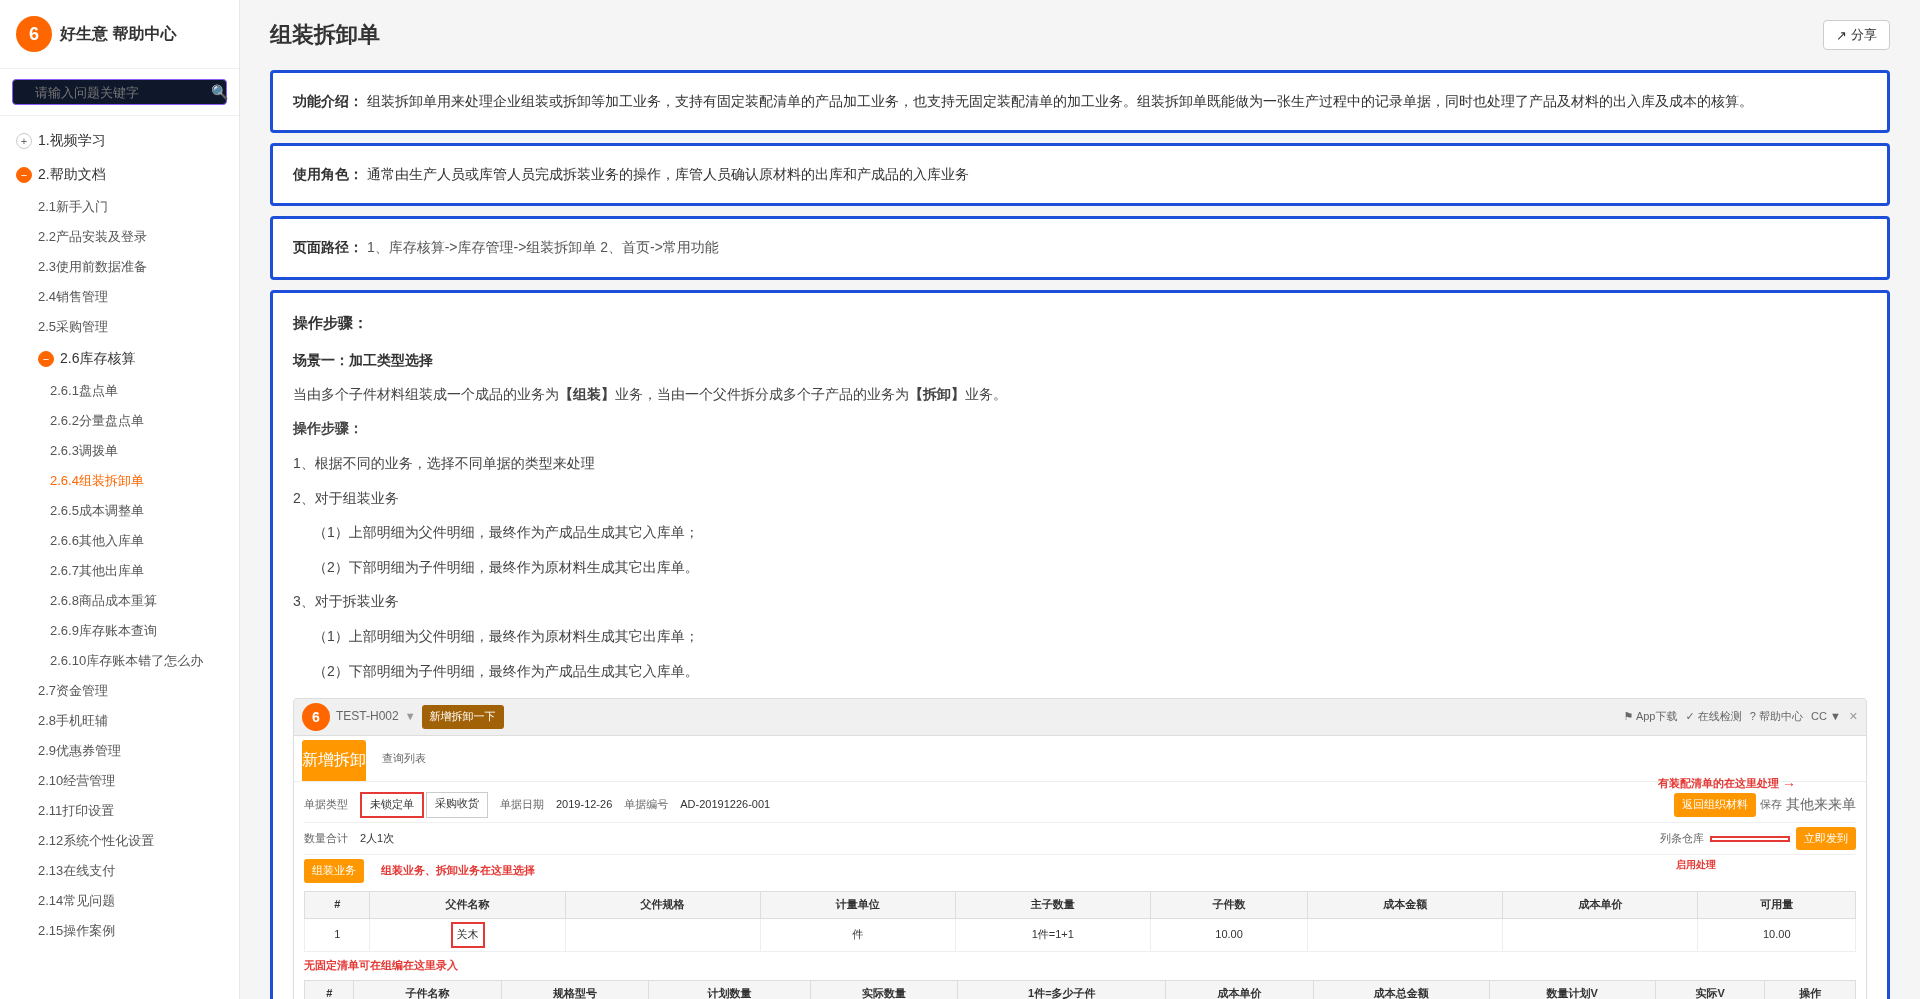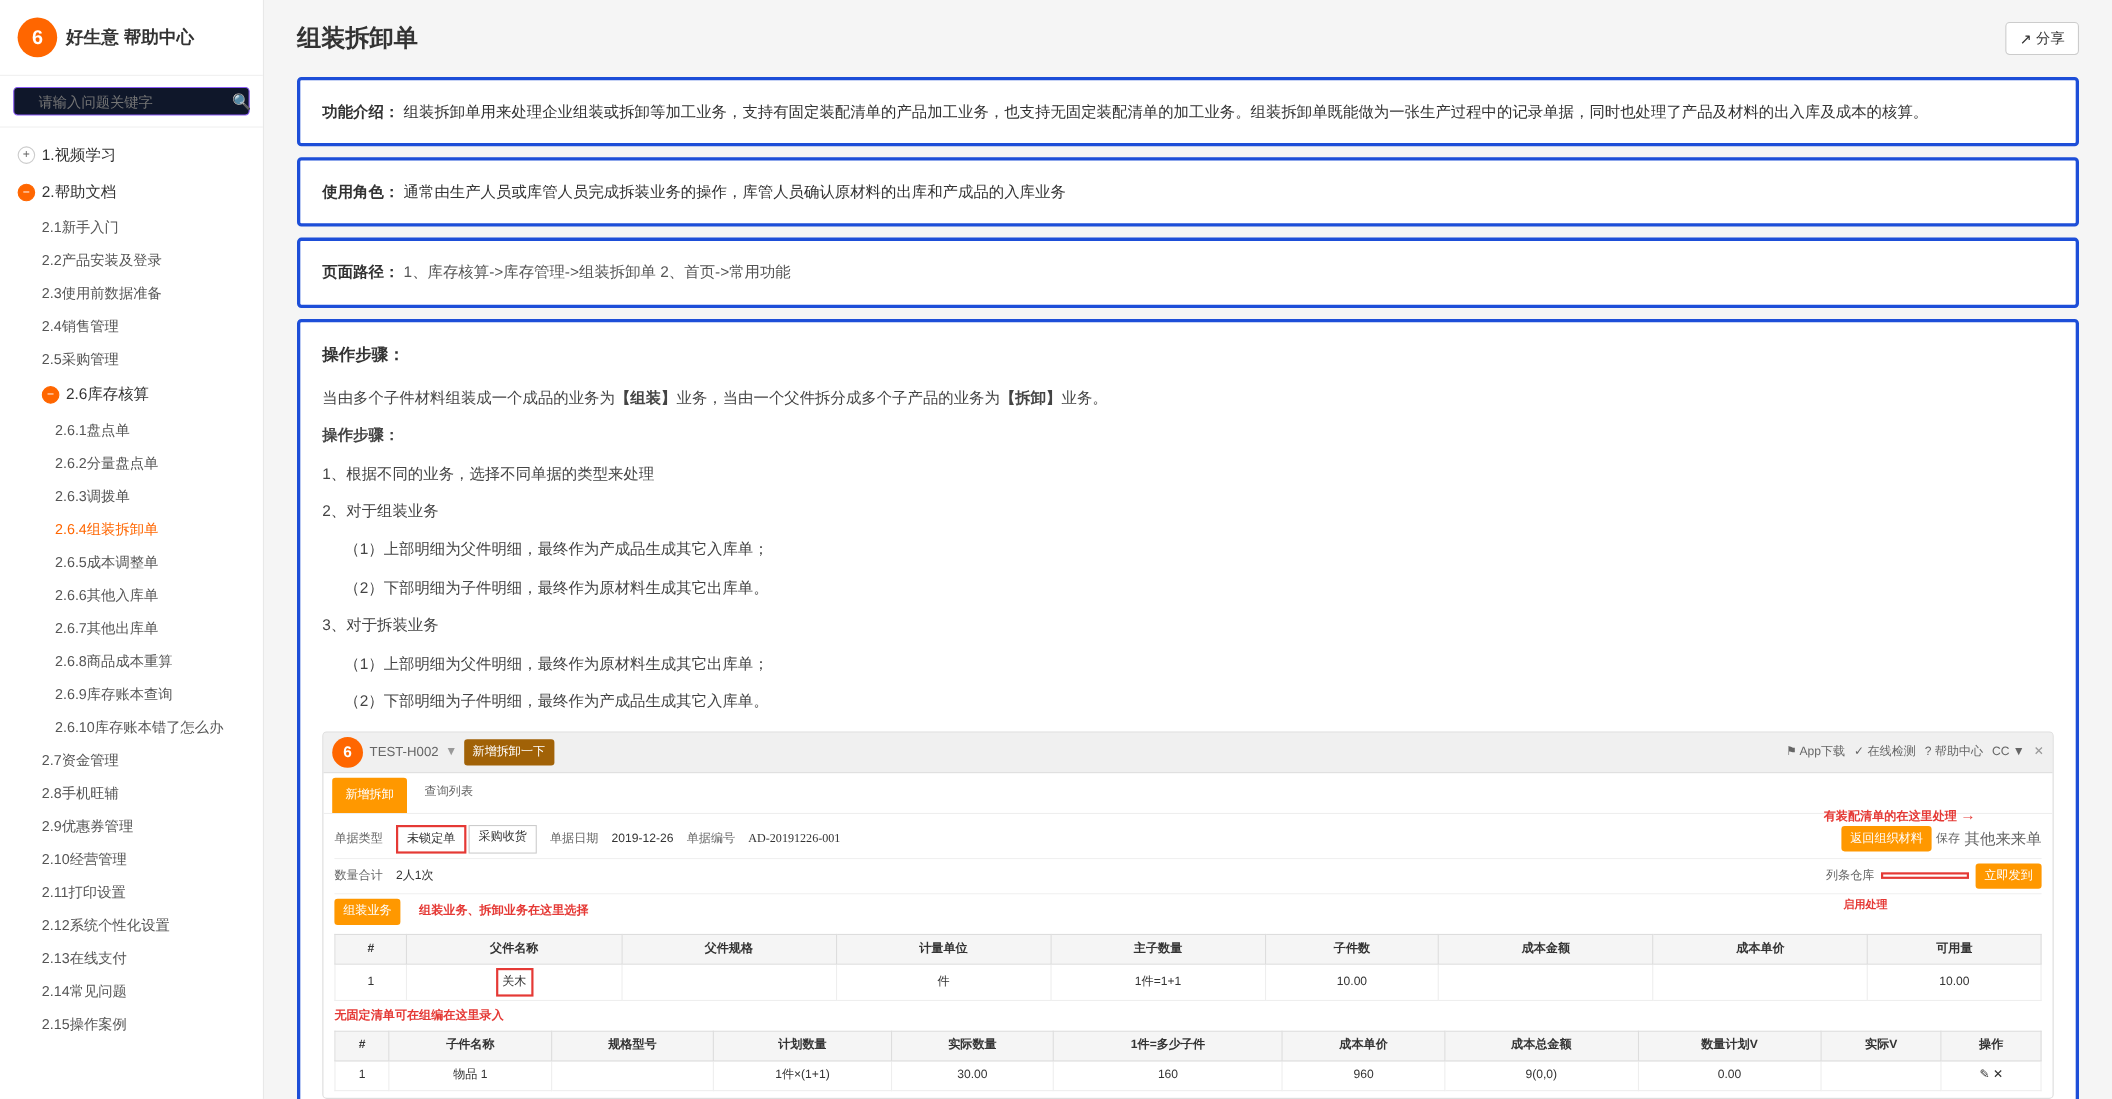--- a/index.html
+++ b/index.html
@@ -376,20 +376,21 @@
     <span>通常由生产人员或库管人员完成拆装业务的操作，库管人员确认原材料的出库和产成品的入库业务</span>
   </div>
 
   <div class="content-card">
     <span class="section-label">页面路径：</span>
     <span class="breadcrumb-text">1、库存核算-&gt;库存管理-&gt;组装拆卸单 2、首页-&gt;常用功能</span>
   </div>
 
   <div class="content-card">
     <div class="operation-title">操作步骤：</div>
+    <div class="scene-title">场景一：加工类型选择</div>
 
     <div class="content-text">
       当由多个子件材料组装成一个成品的业务为<span class="bold-text">【组装】</span>业务，当由一个父件拆分成多个子产品的业务为<span class="bold-text">【拆卸】</span>业务。
     </div>
 
     <div class="content-text bold-text">操作步骤：</div>
 
     <div class="step-list">
       <div class="content-text">1、根据不同的业务，选择不同单据的类型来处理</div>
       <div class="content-text">2、对于组装业务</div>
@@ -412,38 +413,38 @@
         <div style="display:flex;gap:8px;align-items:center;">
           <span style="font-size:11px;color:#666;">⚑ App下载</span>
           <span style="font-size:11px;color:#666;">✓ 在线检测</span>
           <span style="font-size:11px;color:#666;">? 帮助中心</span>
           <span style="font-size:11px;color:#666;">CC ▼</span>
           <span style="font-size:11px;color:#999;cursor:pointer;">✕</span>
         </div>
       </div>
 
       <div style="background:#fff;border-bottom:1px solid #eee;padding:0 8px;display:flex;align-items:center;">
-        <div style="padding:6px 12px;font-size:11px;color:#fff;background:#ff9800;border-radius:3px 3px 0 0;margin-top:4px;">新增拆卸</div>
+        <div style="padding:6px 0;font-size:16px;color:#fff;background:#ff9800;border-radius:3px 3px 0 0;margin-top:4px;">新增拆卸</div>
         <div style="padding:6px 12px;font-size:11px;color:#666;margin-left:4px;">查询列表</div>
       </div>
 
       <div style="background:#fff;padding:6px 10px;">
 
         <div style="display:flex;align-items:center;gap:12px;padding:4px 0;border-bottom:1px solid #f0f0f0;flex-wrap:wrap;position:relative;">
           <span style="font-size:11px;color:#666;">单据类型</span>
           <div style="display:flex;gap:2px;">
             <div class="red-box-highlight" style="font-size:11px;border:2px solid #e53935;padding:1px 8px;">
               <span>未锁定单</span>
             </div>
             <div style="font-size:11px;border:1px solid #ccc;padding:1px 8px;">采购收货</div>
           </div>
           <span style="font-size:11px;color:#666;">单据日期</span>
           <span style="font-size:11px;">2019-12-26</span>
           <span style="font-size:11px;color:#666;">单据编号</span>
-          <span style="font-size:11px;font-family:Liberation Serif, serif;">AD-20191226-001</span>
+          <span style="font-size:11px;">AD-20191226-001</span>
 
           <div style="position:absolute;right:60px;top:-18px;color:#e53935;font-size:11px;font-weight:bold;">
             <span>有装配清单的在这里处理</span>
             <span style="color:#e53935;font-size:14px;">→</span>
           </div>
           <div style="margin-left:auto;display:flex;gap:4px;align-items:center;">
             <div style="background:#ff9800;color:#fff;border-radius:3px;padding:2px 8px;font-size:11px;">返回组织材料</div>
             <div style="font-size:11px;color:#666;">保存</div>
             <div style="font-size:14px;color:#666;">其他来来单</div>
           </div>

